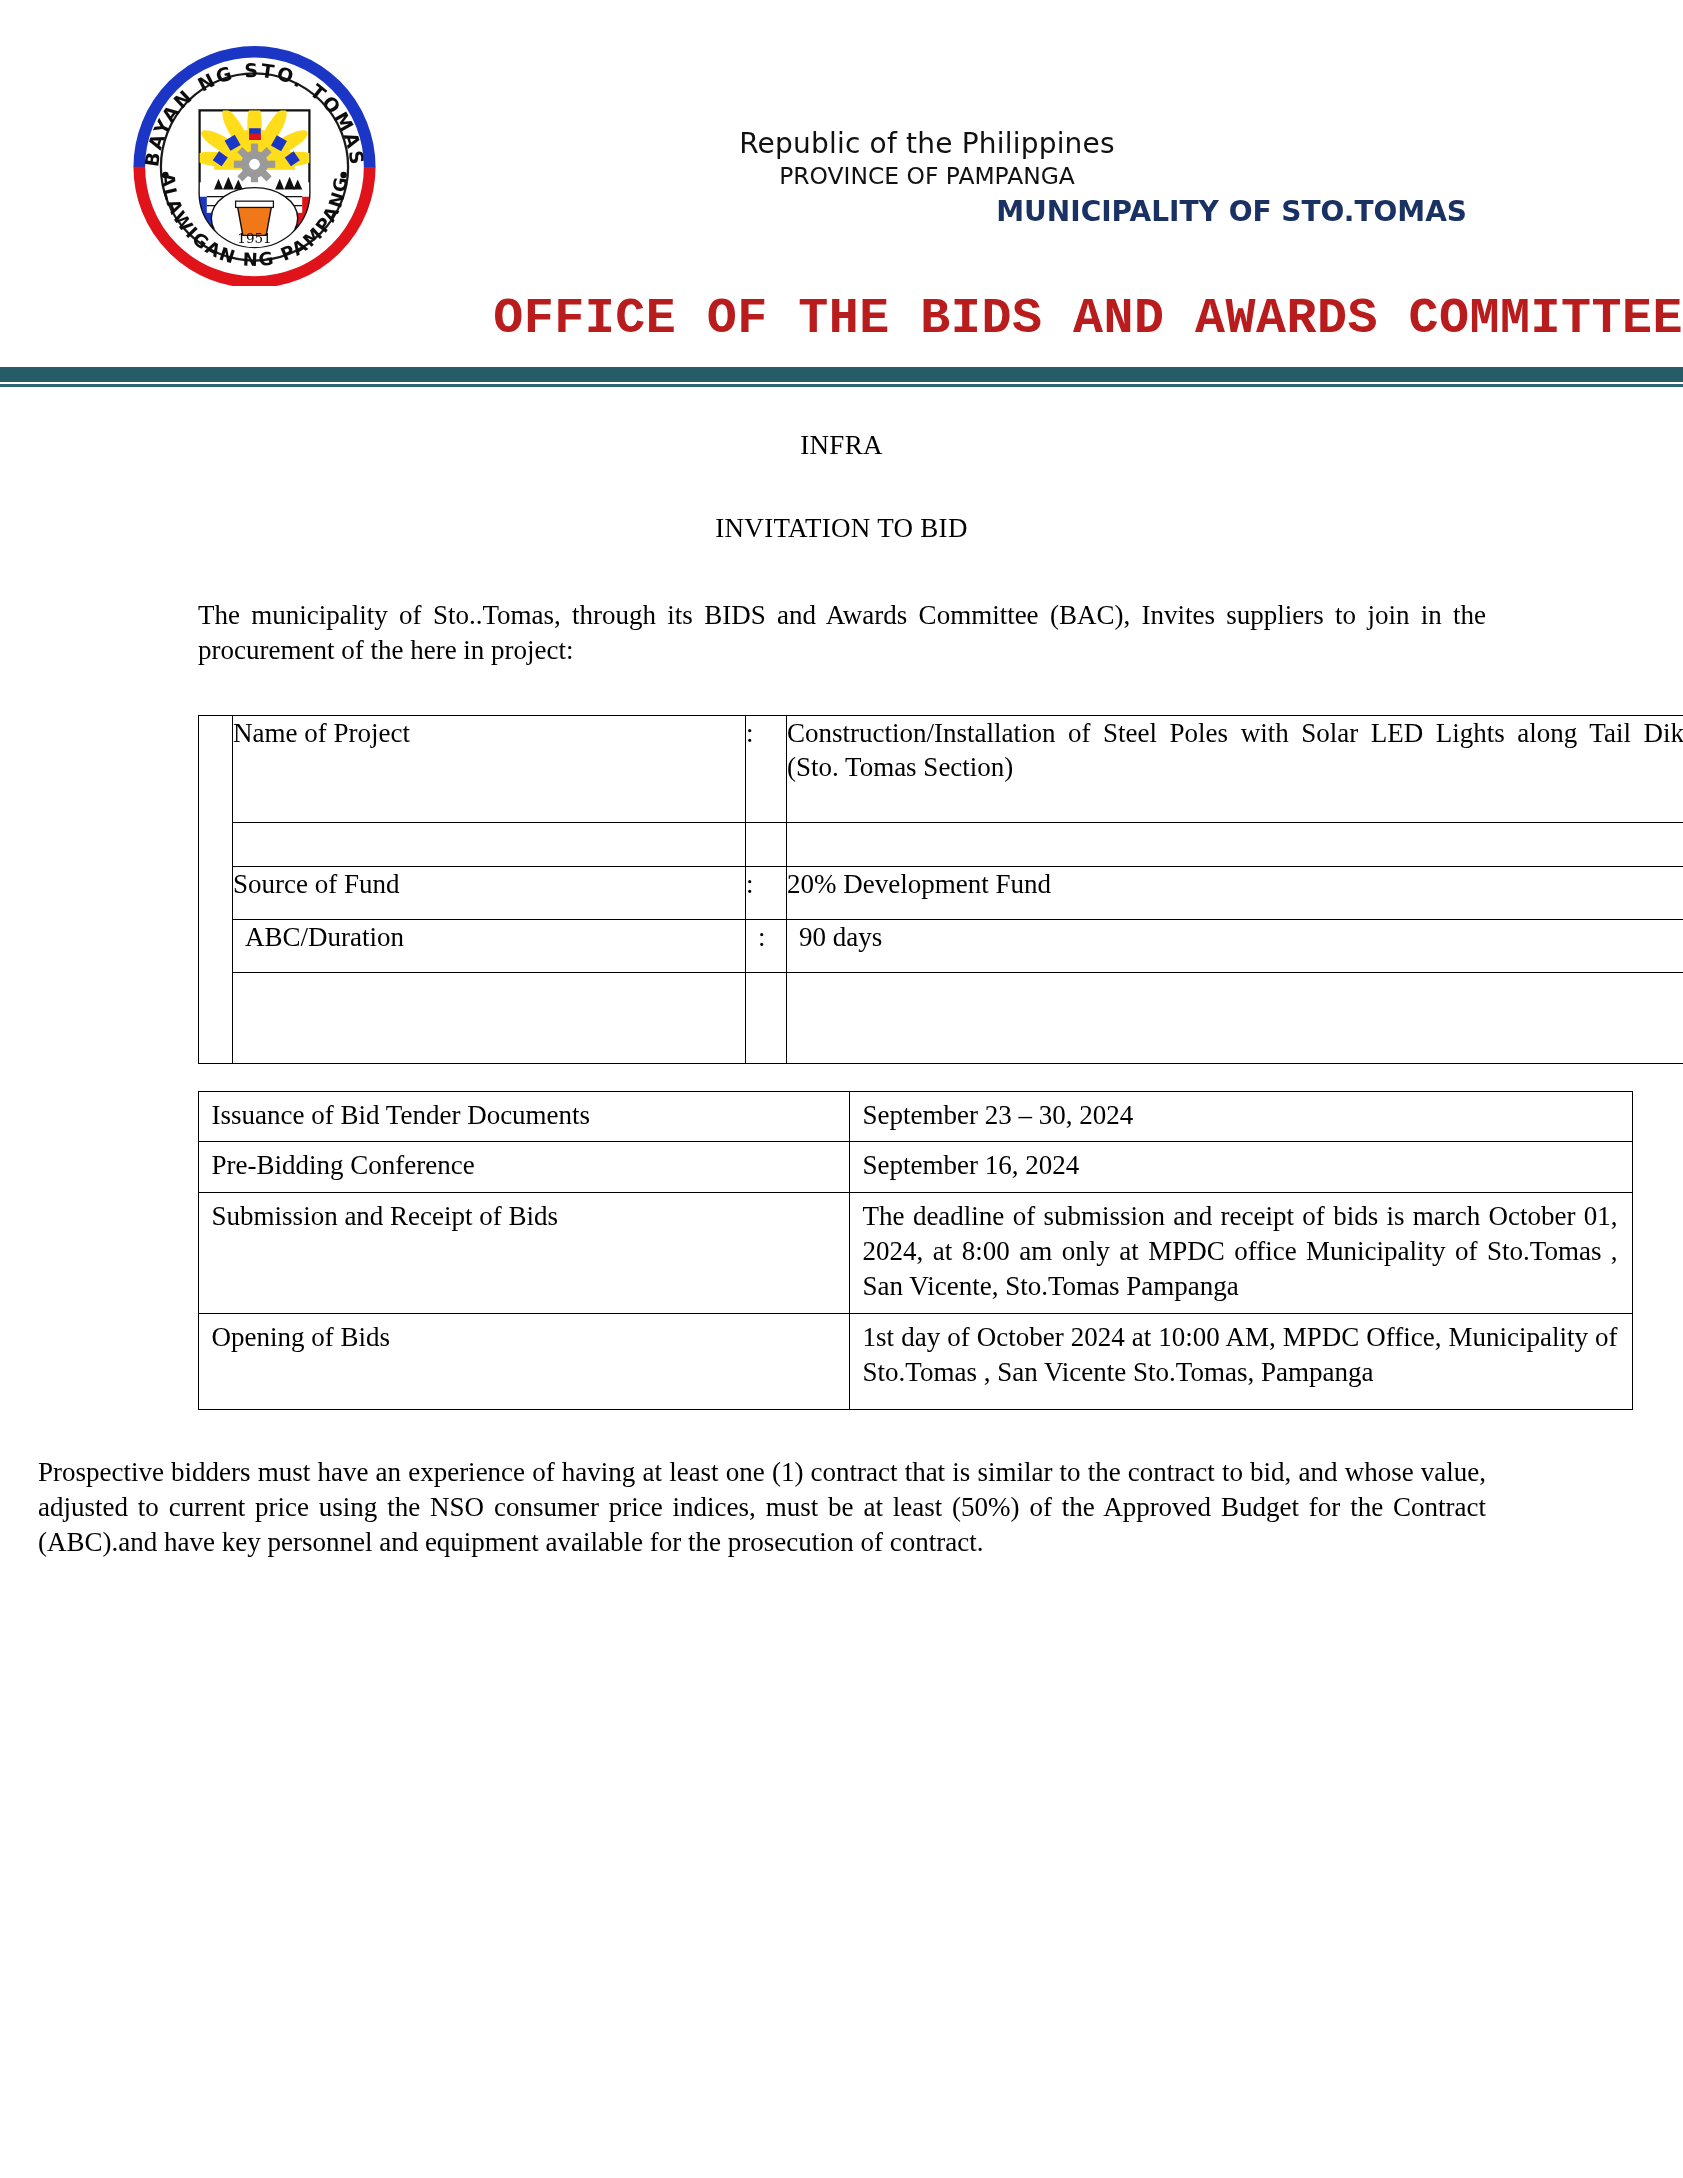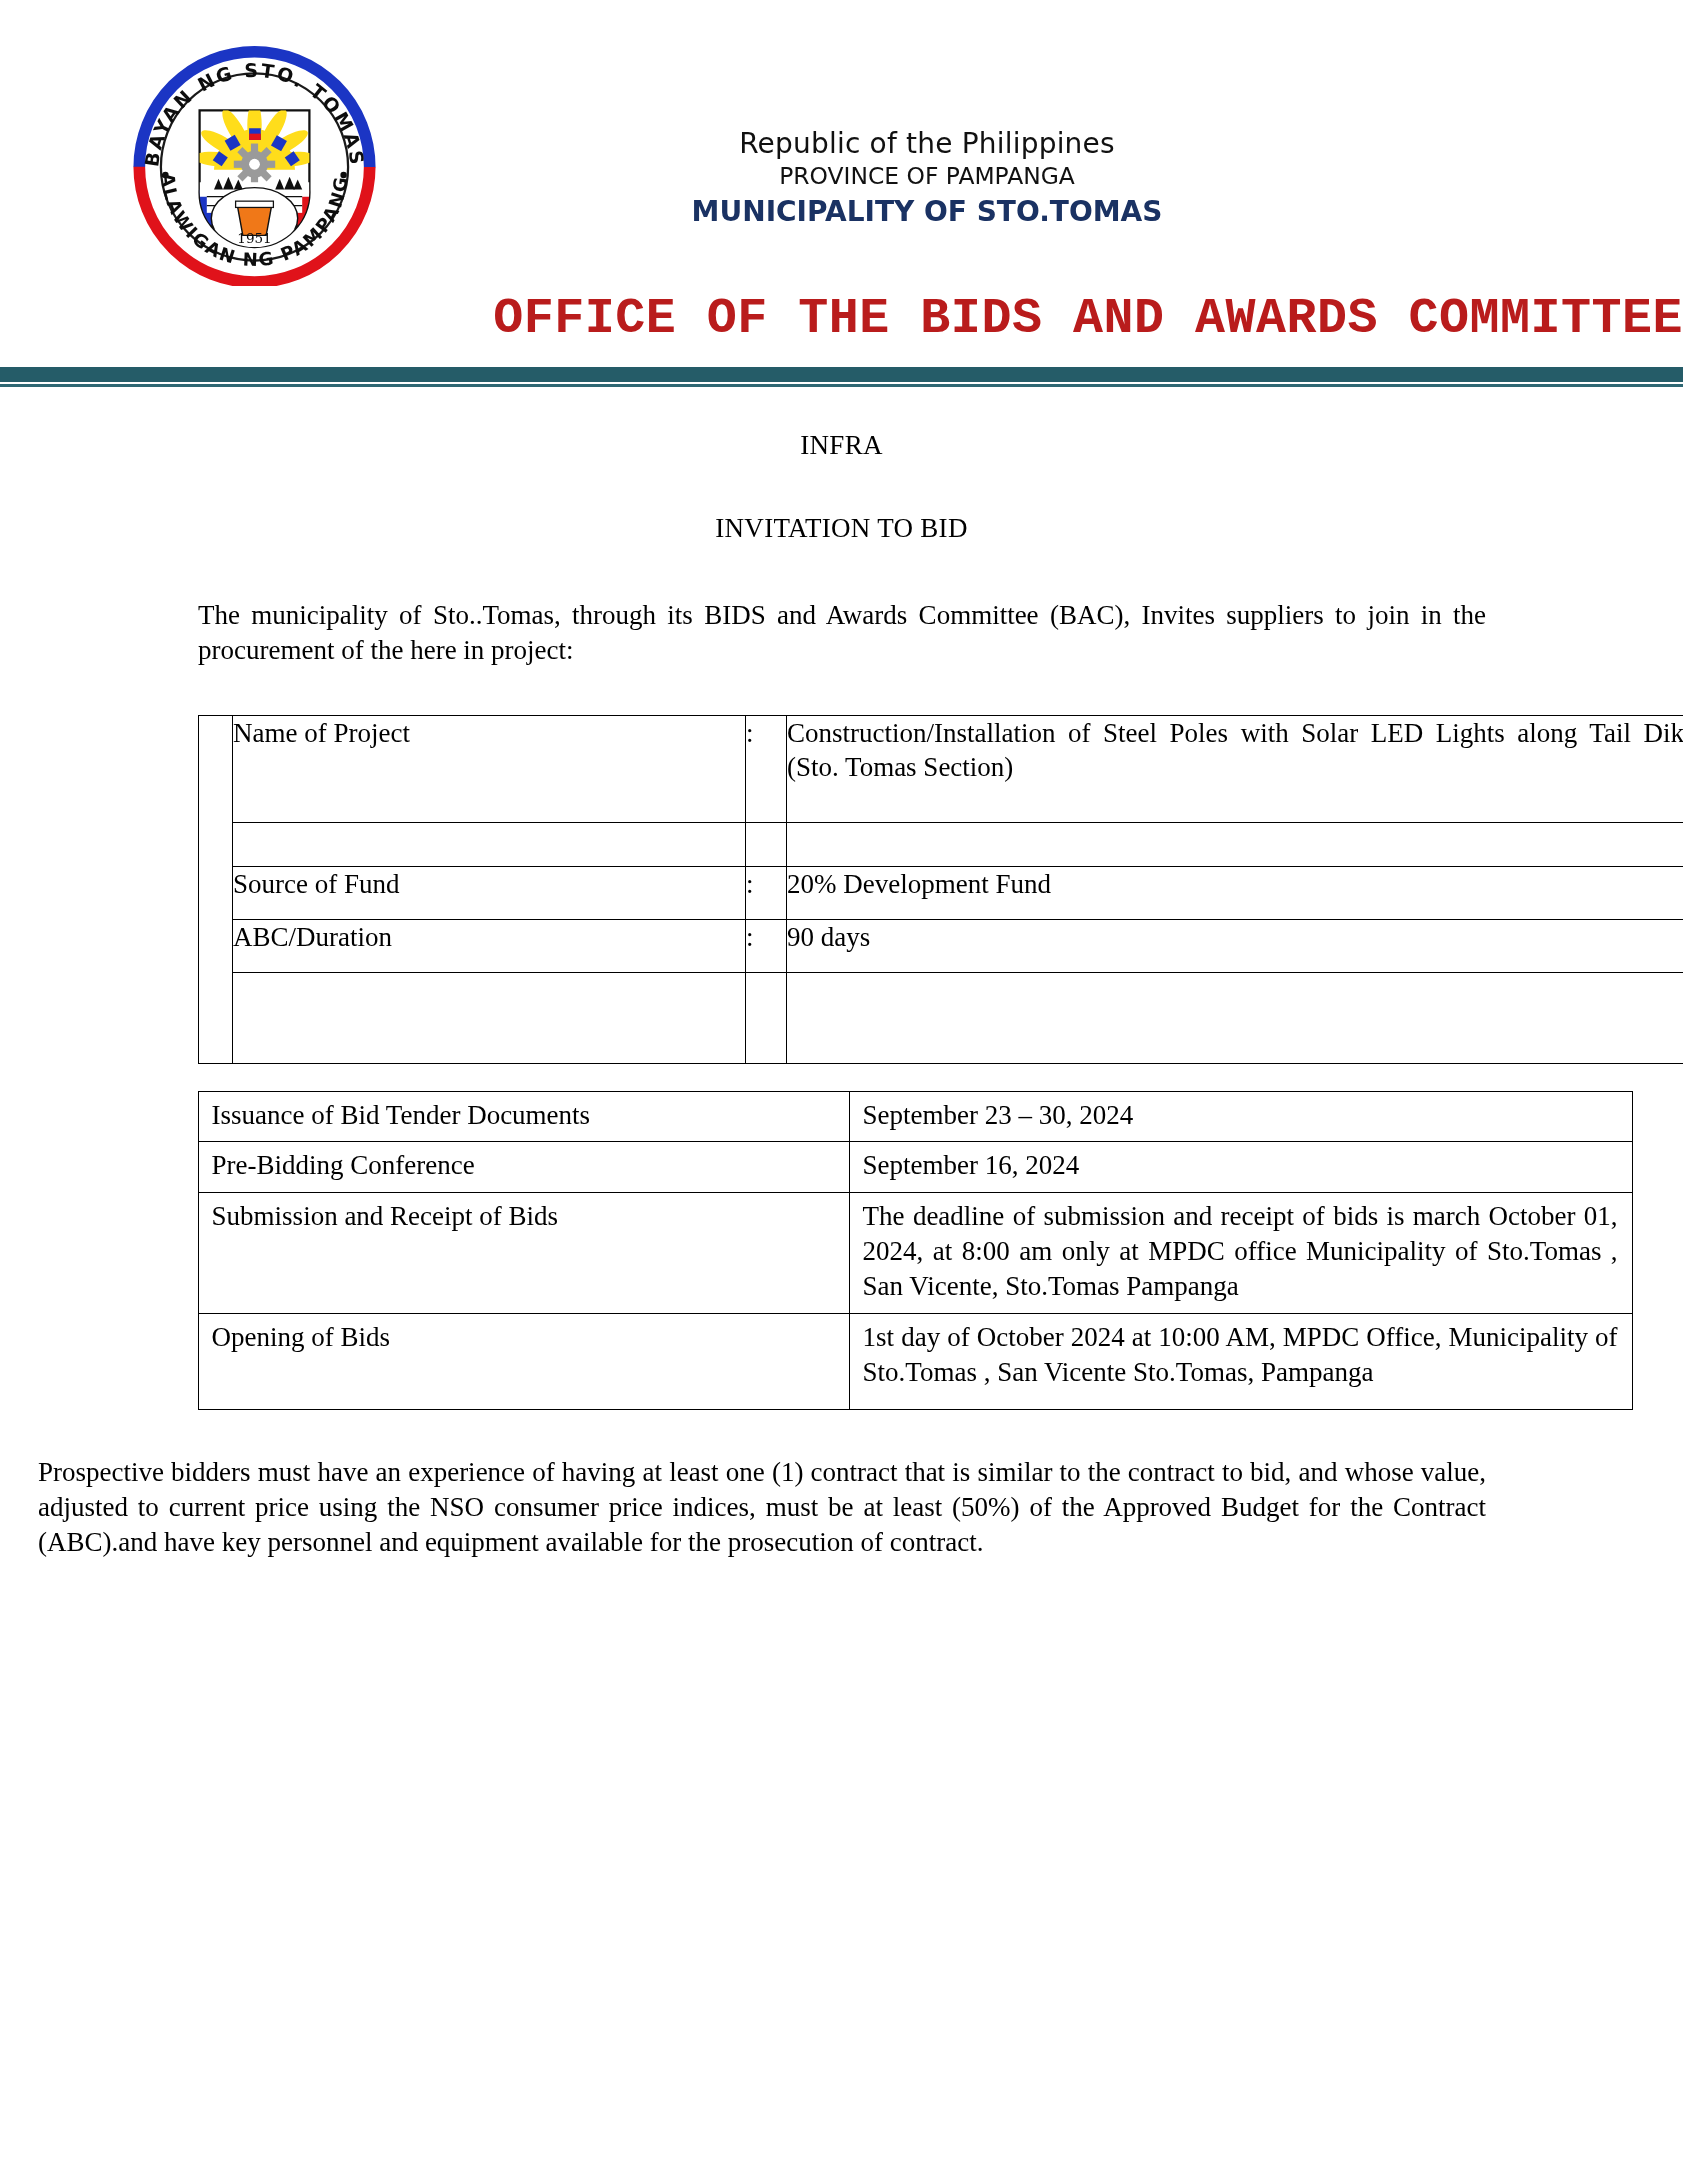--- a/index.html
+++ b/index.html
@@ -47,20 +47,21 @@
     font-size: 23.4px;
     color: #111111;
     line-height: 1.3;
   }
   .hdr-line3 {
     font-family: "DejaVu Sans", sans-serif;
     font-size: 28px;
     font-weight: bold;
     color: #1A3263;
     line-height: 1.5;
+    text-align: right;
   }
 
   
   .office-title {
     text-align: right;
     font-family: Liberation Mono, monospace;
     font-size: 50px;
     font-weight: bold;
     color: #b91c1c;
     letter-spacing: 0.5px;
@@ -128,21 +129,21 @@
     padding: 9px 0 9px 10.8px;
   }
   .cell-value {
     padding: 9px 16px 9px 12.6px;
     text-align: justify;
   }
   .cell-value.nojust { text-align: left; }
   .row-name td { height: 106px; }
   .row-pad1 td { height: 43px; }
   .row-fund td { height: 52px; }
-  .row-abc  td { height: 52px; }
+  .row-abc  td { height: 52px; padding-left: 12px; }
   .row-tail td { height: 90px; }
 
   
   .sched-table {
     margin: 27px 0 8px 198px;
     width: 1435px;
     border-collapse: collapse;
     table-layout: fixed;
   }
   .sched-table td {

